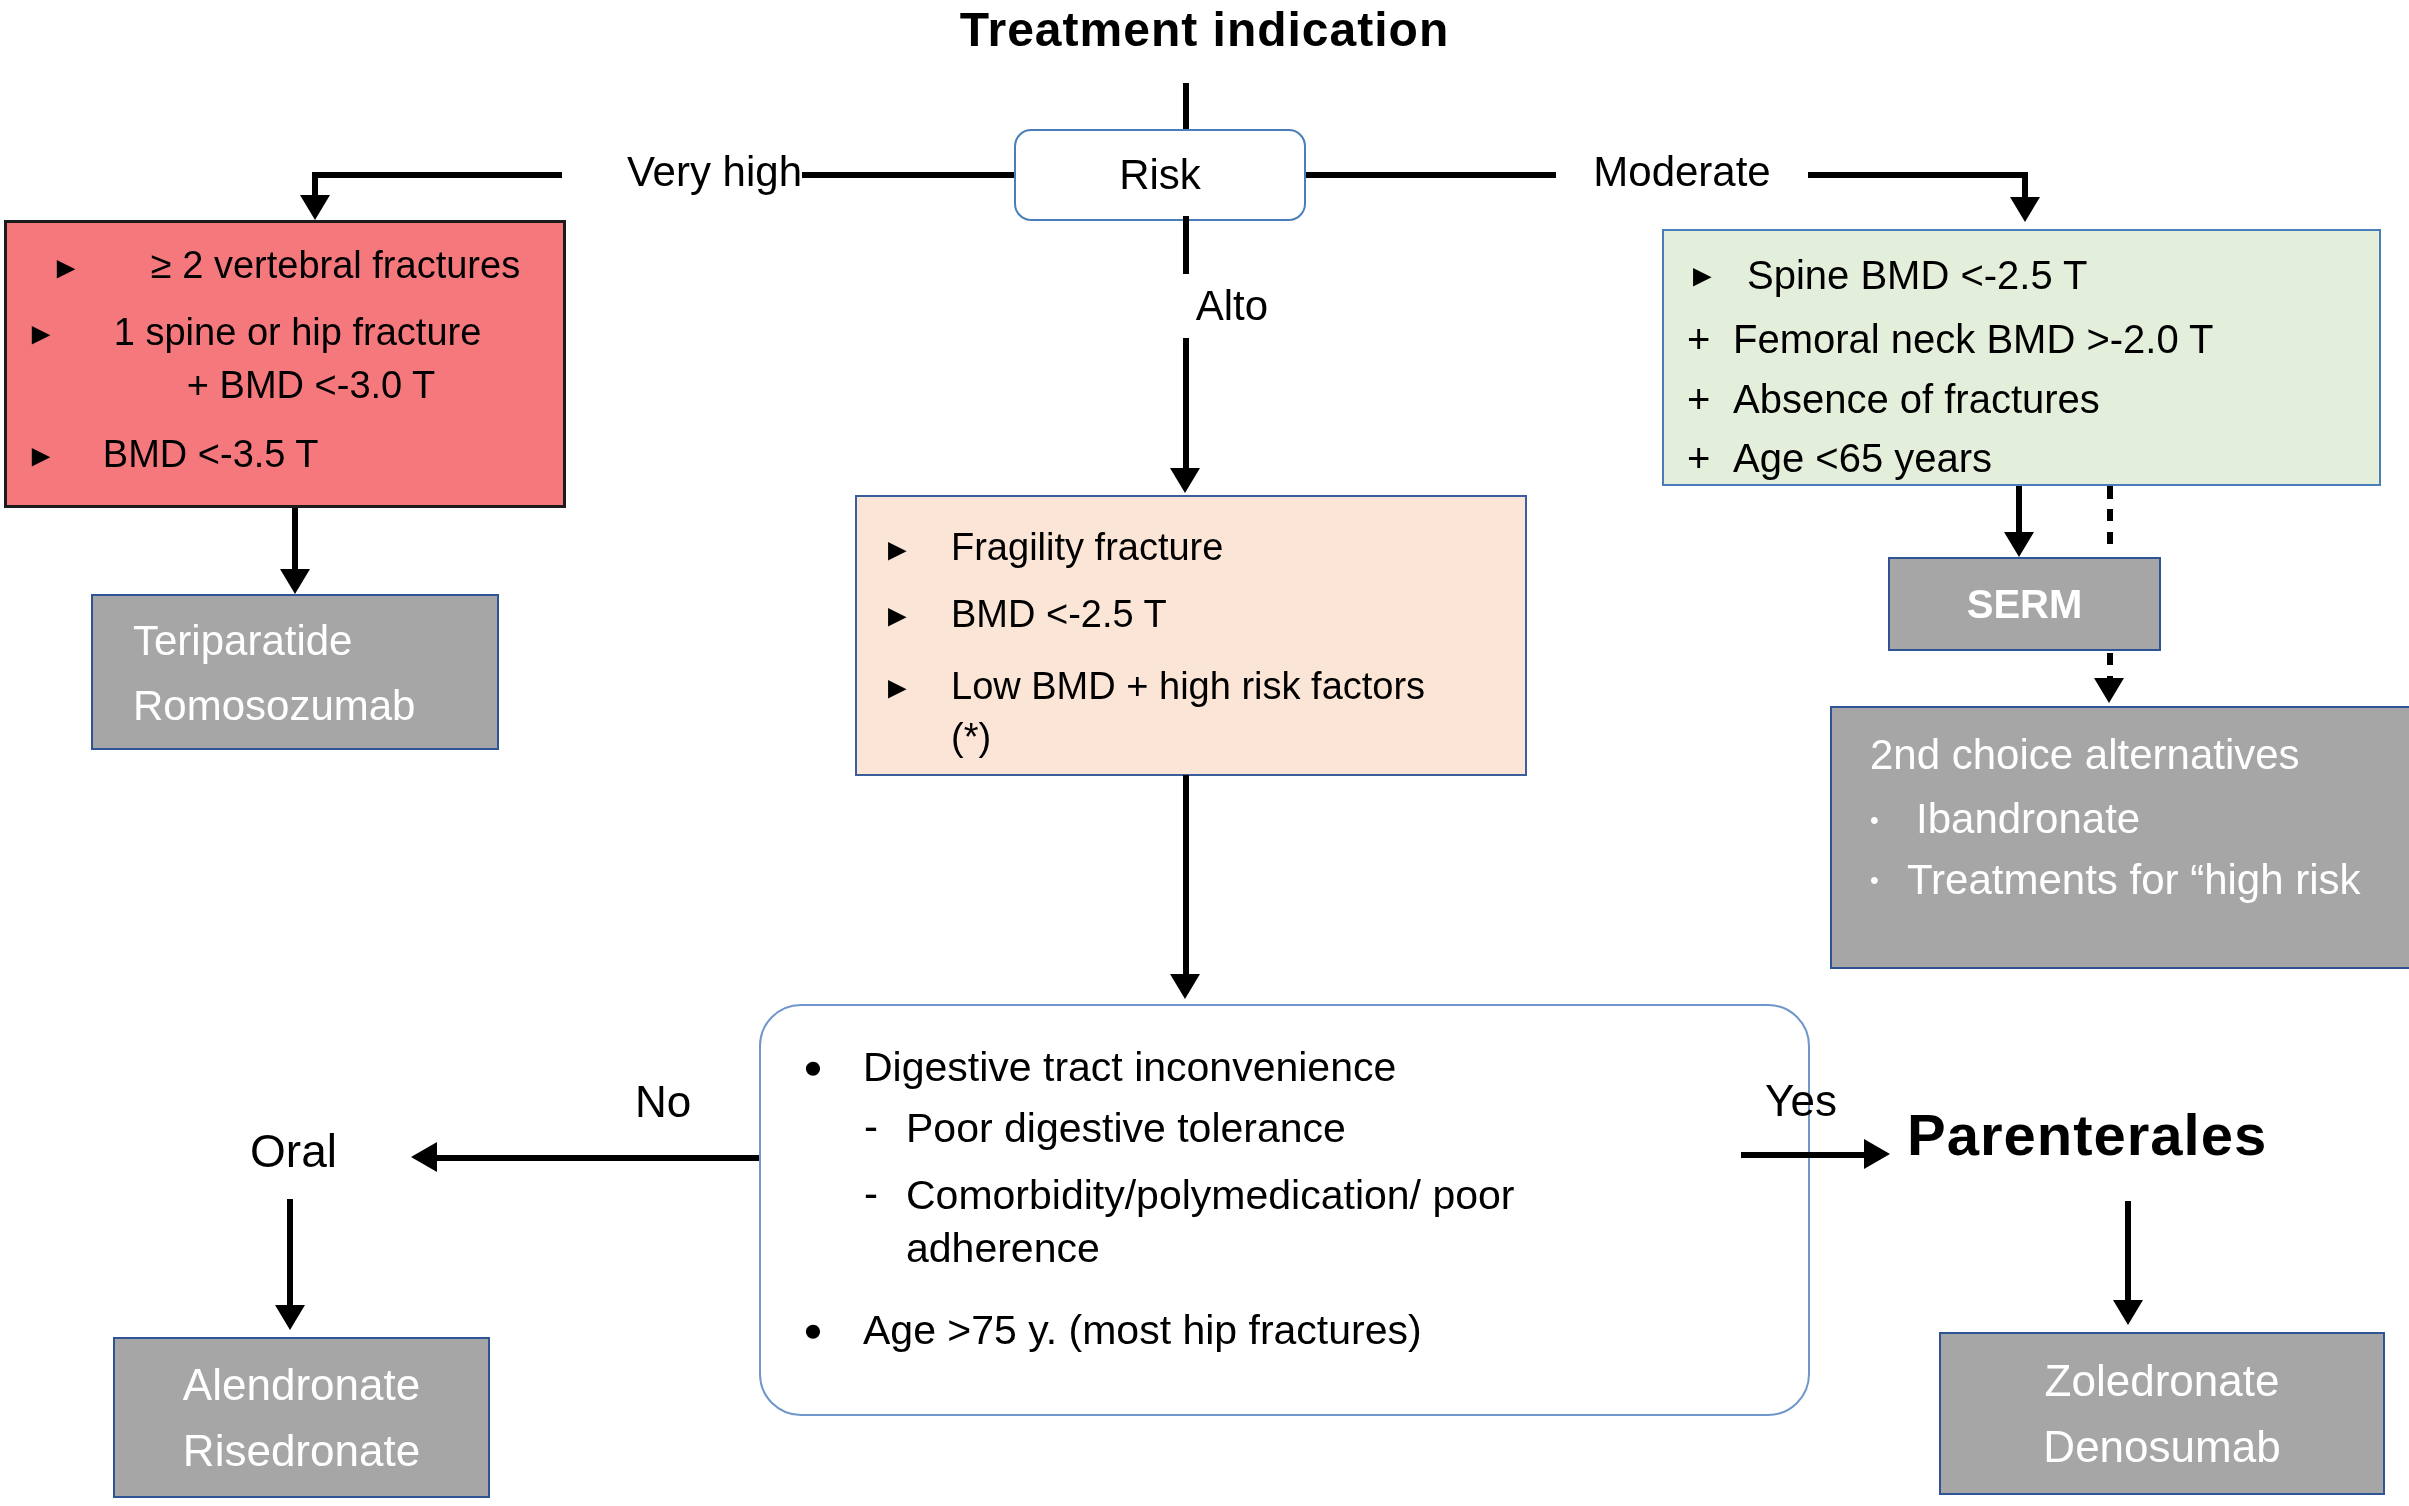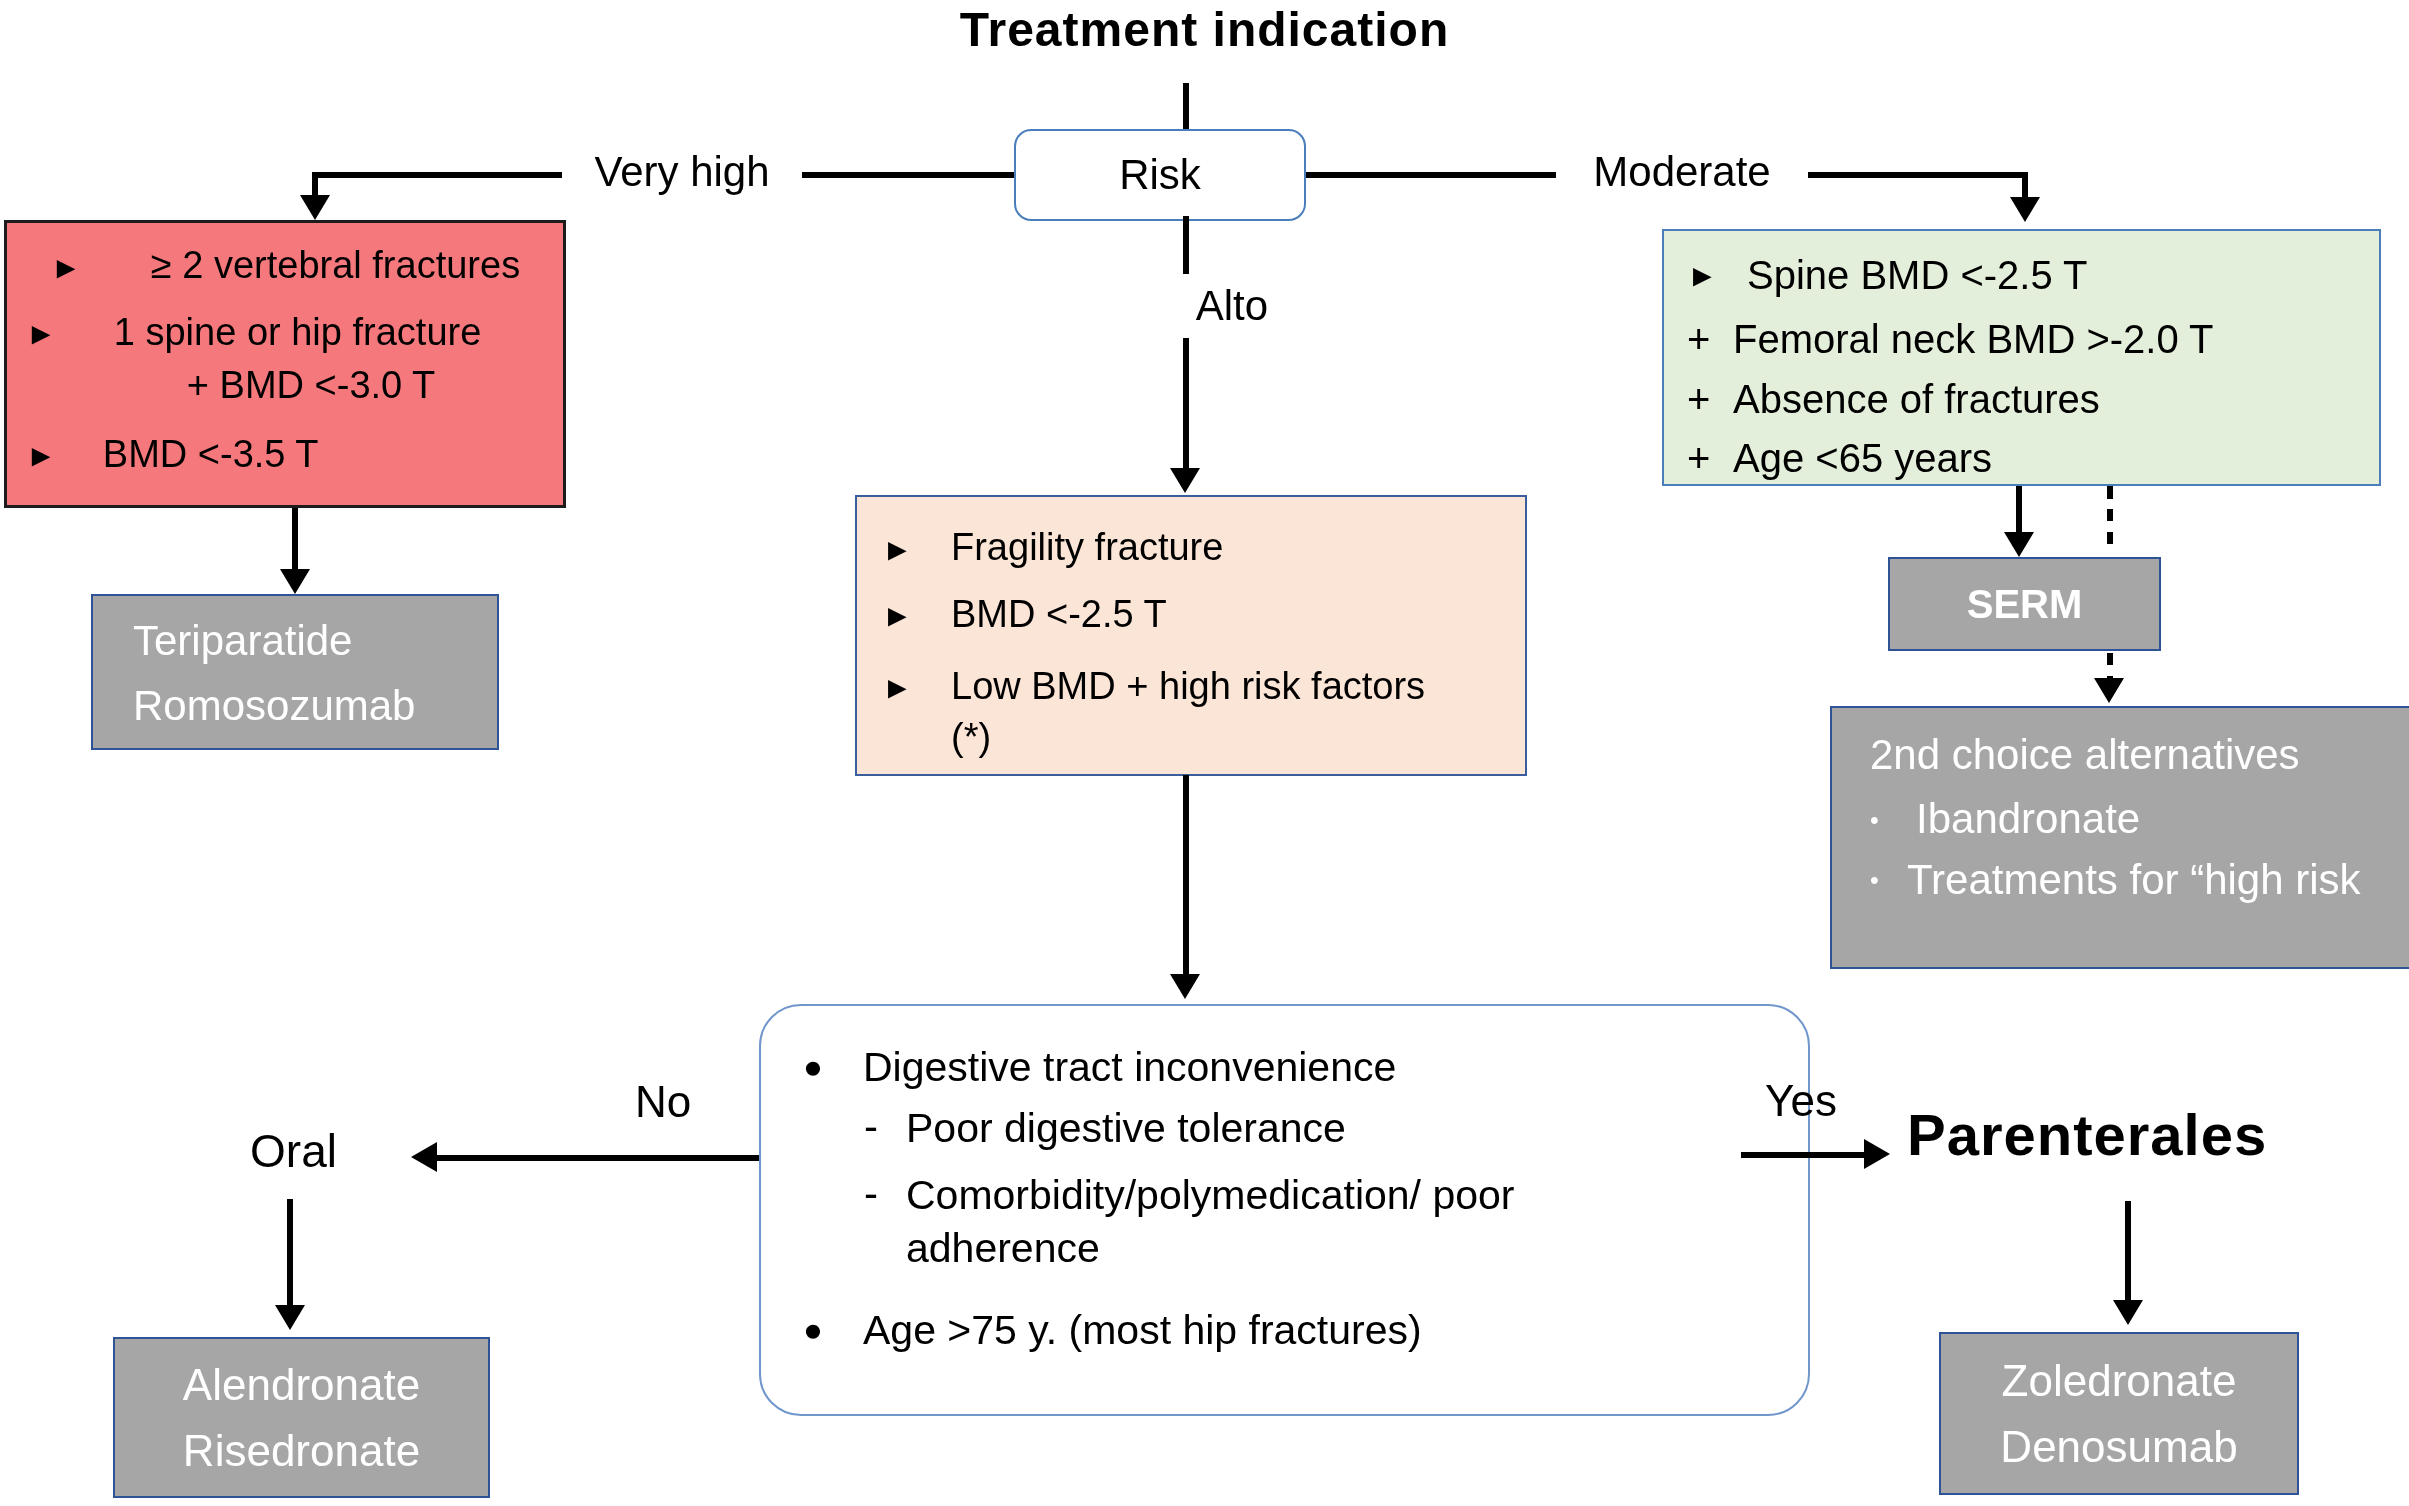--- a/index.html
+++ b/index.html
@@ -30,21 +30,21 @@
   .mk-plus{flex:none;width:46px;font-size:40px;line-height:1.35;}
   .mk-dot{flex:none;width:60px;font-size:33px;line-height:1.1;padding-top:7.7px;}
   .mk-dash{flex:none;width:42px;font-size:42px;line-height:1.2;}
   .mk-sdot{flex:none;width:46px;font-size:25px;line-height:1.0;padding-top:15.4px;}
   .txt40{font-size:38px;line-height:1.35;}
   .txt43{font-size:41px;line-height:1.3;}
 
   .drugbox{position:absolute;background:#a6a6a6;border:2.9px solid #2f5496;color:#fff;}
   .teri{left:91px;top:594px;width:408px;height:156px;padding:11.5px 0 0 40px;font-size:42px;line-height:1.55;}
   .oralbox{left:113px;top:1337px;width:377px;height:161px;display:flex;flex-direction:column;align-items:center;justify-content:center;font-size:44px;line-height:1.5;}
-  .zoledbox{left:1939px;top:1332px;width:360px;height:163px;display:flex;flex-direction:column;align-items:center;justify-content:center;font-size:44px;line-height:1.5;text-align:right;}
+  .zoledbox{left:1939px;top:1332px;width:446px;height:163px;display:flex;flex-direction:column;align-items:center;justify-content:center;font-size:44px;line-height:1.5;text-align:right;}
   .sermbox{left:1888px;top:557px;width:273px;height:94px;display:flex;align-items:center;justify-content:center;font-size:40px;font-weight:bold;}
   .secondbox{left:1830px;top:706px;width:588px;height:263px;padding:23px 3.8px 0 38px;overflow:hidden;}
   .secondbox .bxtitle{font-size:42px;margin-bottom:13.4px;}
   .secondbox .row{margin-top:5.8px;}
   .secondbox .txt44{font-size:42px;line-height:1.3;white-space:nowrap;}
 
   .decision{position:absolute;left:759px;top:1004px;width:982px;height:373px;background:#fff;
             border:2.9px solid #7096cc;border-radius:42px;padding:35px 23px 0 42px;}
   .indent1{margin-left:61px;}
   .parent-label{position:absolute;left:1907px;top:1101px;font-size:58px;font-weight:700;letter-spacing:1px;}
@@ -57,21 +57,21 @@
 
   <div class="title">Treatment indication</div>
 
   <div class="vline abs" style="left:1183px;top:83px;height:46px;"></div>
 
   <div class="risk-node">
     <span>Risk</span>
   </div>
 
   <div class="hline" style="left:315px;top:172px;width:699px;"></div>
-  <div class="line-label" style="left:562px;top:140px;width:240px;height:63px;">
+  <div class="line-label" style="left:562px;top:140px;width:240px;height:63px;justify-content:flex-end;">
     <span>Very high</span>
   </div>
   <div class="vline" style="left:312px;top:172px;height:27px;"></div>
   <div class="ah-down" style="left:300px;top:195px;"></div>
 
   <div class="critbox redbox abs">
     <div class="row" style="margin-bottom:15.4px;">
       <span class="mk-tri" style="padding-left:25px;width:100px;">►</span>
       <span class="txt40">≥ 2 vertebral fractures</span>
     </div>

